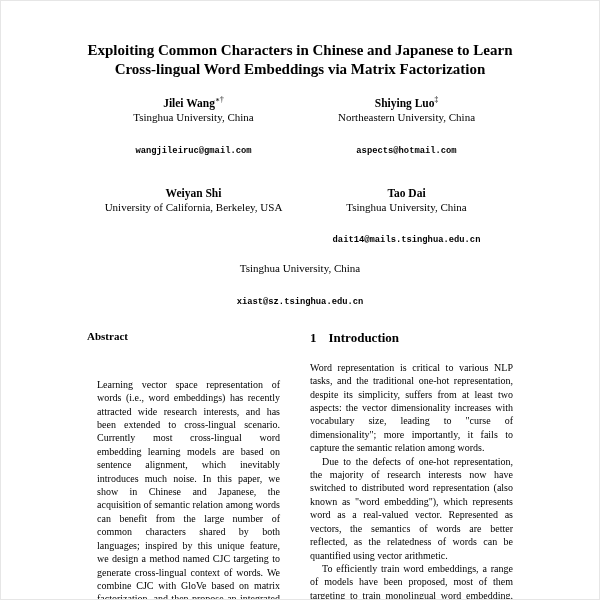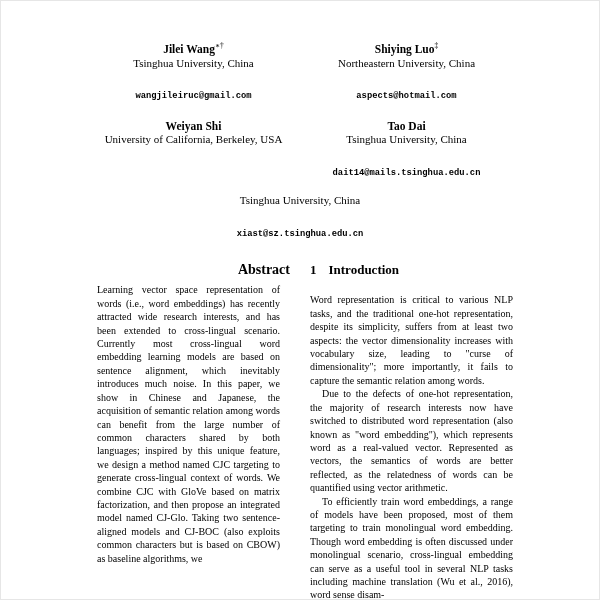--- a/index.html
+++ b/index.html
@@ -21,44 +21,44 @@
     font-weight: bold;
     text-align: center;
     line-height: 1.28;
     max-width: 442px;
     margin: 0 auto 16px auto;
   }
 
   .authors-grid {
     display: grid;
     grid-template-columns: 1fr 1fr;
-    row-gap: 15px;
+    row-gap: 28px;
     margin-bottom: 15px;
   }
   .author { text-align: center; }
   .author-name { font-size: 11.5px; font-weight: bold; line-height: 1.2; }
   .author-name sup { font-size: 7.5px; font-weight: normal; }
   .author-affil { font-size: 11px; line-height: 1.25; }
   .author-email {
     font-family: "Liberation Mono", "DejaVu Sans Mono", monospace;
     font-size: 8.8px;
     line-height: 1.4;
     font-weight: bold;
     margin-top: 20px;
   }
   .author-centered { margin: 0 auto 22px auto; }
 
   .columns { display: flex; gap: 20px; }
   .col { width: 204px; }
 
   .abstract-heading {
-    font-size: 14px;
+    font-size: 11px;
     font-weight: bold;
-    text-align: right;
-    margin-bottom: 5px;
+    text-align: left;
+    margin-bottom: 36px;
   }
   .abstract-body { padding: 0 10px; }
 
   .section-heading {
     font-size: 13px;
     font-weight: bold;
     margin-bottom: 15px;
   }
   .section-number { display: inline-block; margin-right: 12px; }
 
@@ -70,20 +70,21 @@
     -webkit-hyphens: auto;
   }
   .body-text p + p { text-indent: 12px; }
 </style>
 </head>
 <body>
 
 <div class="page">
   <div class="content">
 
+    <h1 class="title">Exploiting Common Characters in Chinese and Japanese to Learn Cross-lingual Word Embeddings via Matrix Factorization</h1>
 
     <div class="authors-grid">
 
       <div class="author">
         <div class="author-name"><span>Jilei Wang</span><sup>∗†</sup></div>
         <div class="author-affil">Tsinghua University, China</div>
         <div class="author-email">wangjileiruc@gmail.com</div>
       </div>
 
       <div class="author">

